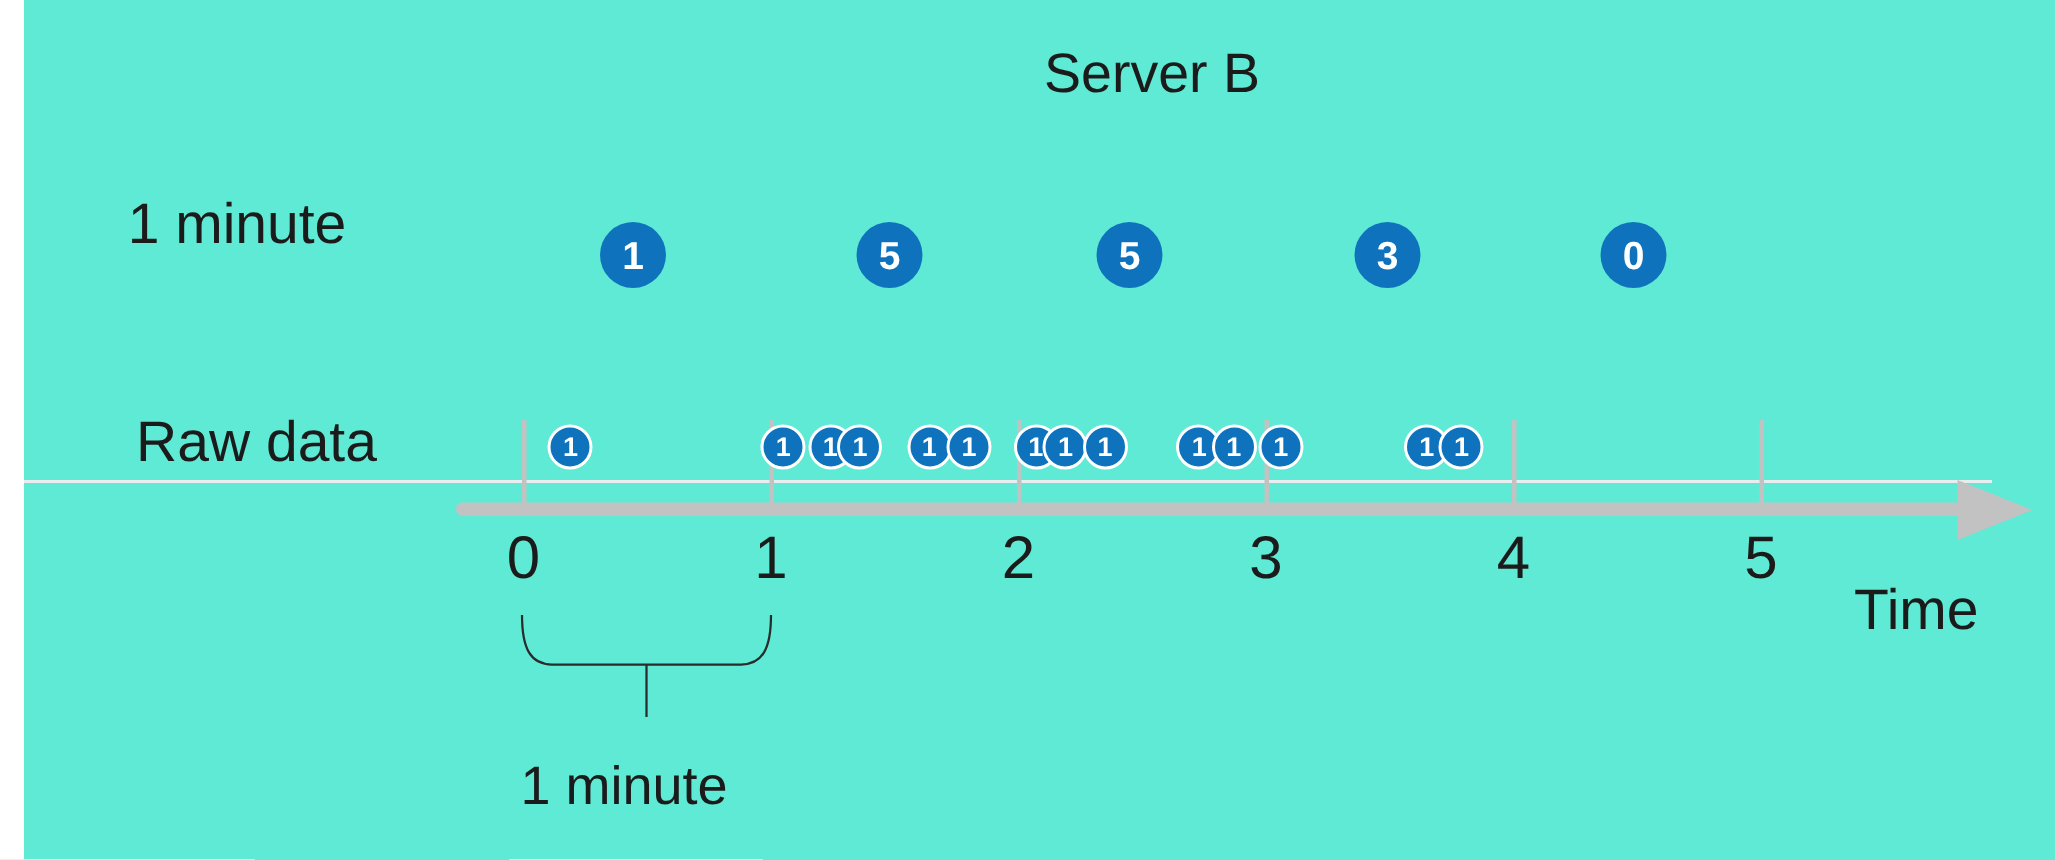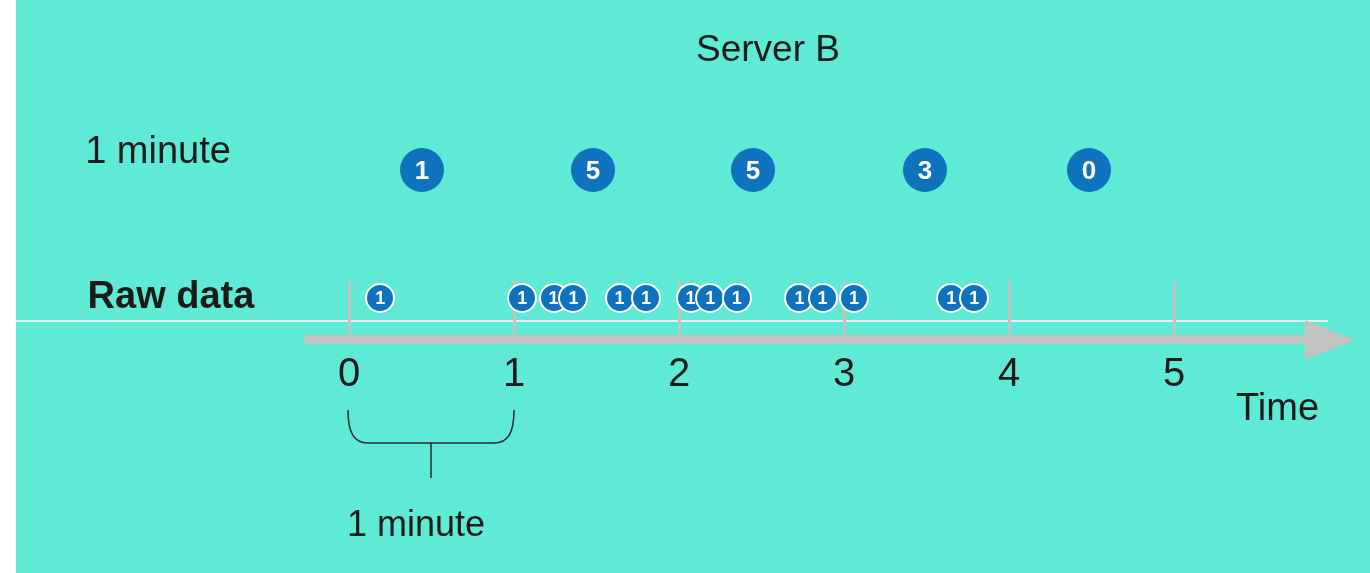--- a/index.html
+++ b/index.html
@@ -3,21 +3,21 @@
 <meta charset="utf-8">
 <style>
   html,body{margin:0;padding:0;background:#ffffff;}
   .canvas{
     position:relative;width:1370px;height:573px;background:#5eead4;
     font-family:"Liberation Sans", sans-serif;color:#1b1b1b;overflow:hidden;margin-left:16px;
   }
   .title{position:absolute;left:602px;top:28px;width:300px;text-align:center;font-size:37px;}
   .row-label{position:absolute;text-align:center;font-size:38px;line-height:47px;}
   .agg-label{left:22px;top:127px;width:240px;}
-  .raw-label{left:35px;top:272px;width:240px;font-weight:bold;}
+  .raw-label{left:35px;top:272px;width:240px;}
   .faint-line{position:absolute;left:0;top:320px;width:1312px;height:2px;background:#e9edf0;}
   .axis-bar{position:absolute;left:288px;top:335px;width:1004px;height:9px;background:#c2c2c2;border-radius:5px 0 0 5px;}
   .arrow-head{position:absolute;left:1289px;top:320px;width:0;height:0;
     border-top:20px solid transparent;border-bottom:20px solid transparent;border-left:50px solid #c2c2c2;}
   .tick{position:absolute;top:280px;width:3px;height:61px;background:#c2c2c2;}
   .tick-label{position:absolute;top:350px;width:60px;text-align:center;font-size:40px;}
   .time-label{position:absolute;left:1220px;top:386px;width:140px;font-size:38px;}
   .agg-dot{position:absolute;top:148px;width:44px;height:44px;border-radius:50%;
     color:#fff;font-size:26px;font-weight:bold;display:flex;align-items:center;justify-content:center;}
   .raw-dot{position:absolute;top:283px;width:30px;height:30px;border-radius:50%;box-sizing:border-box;

